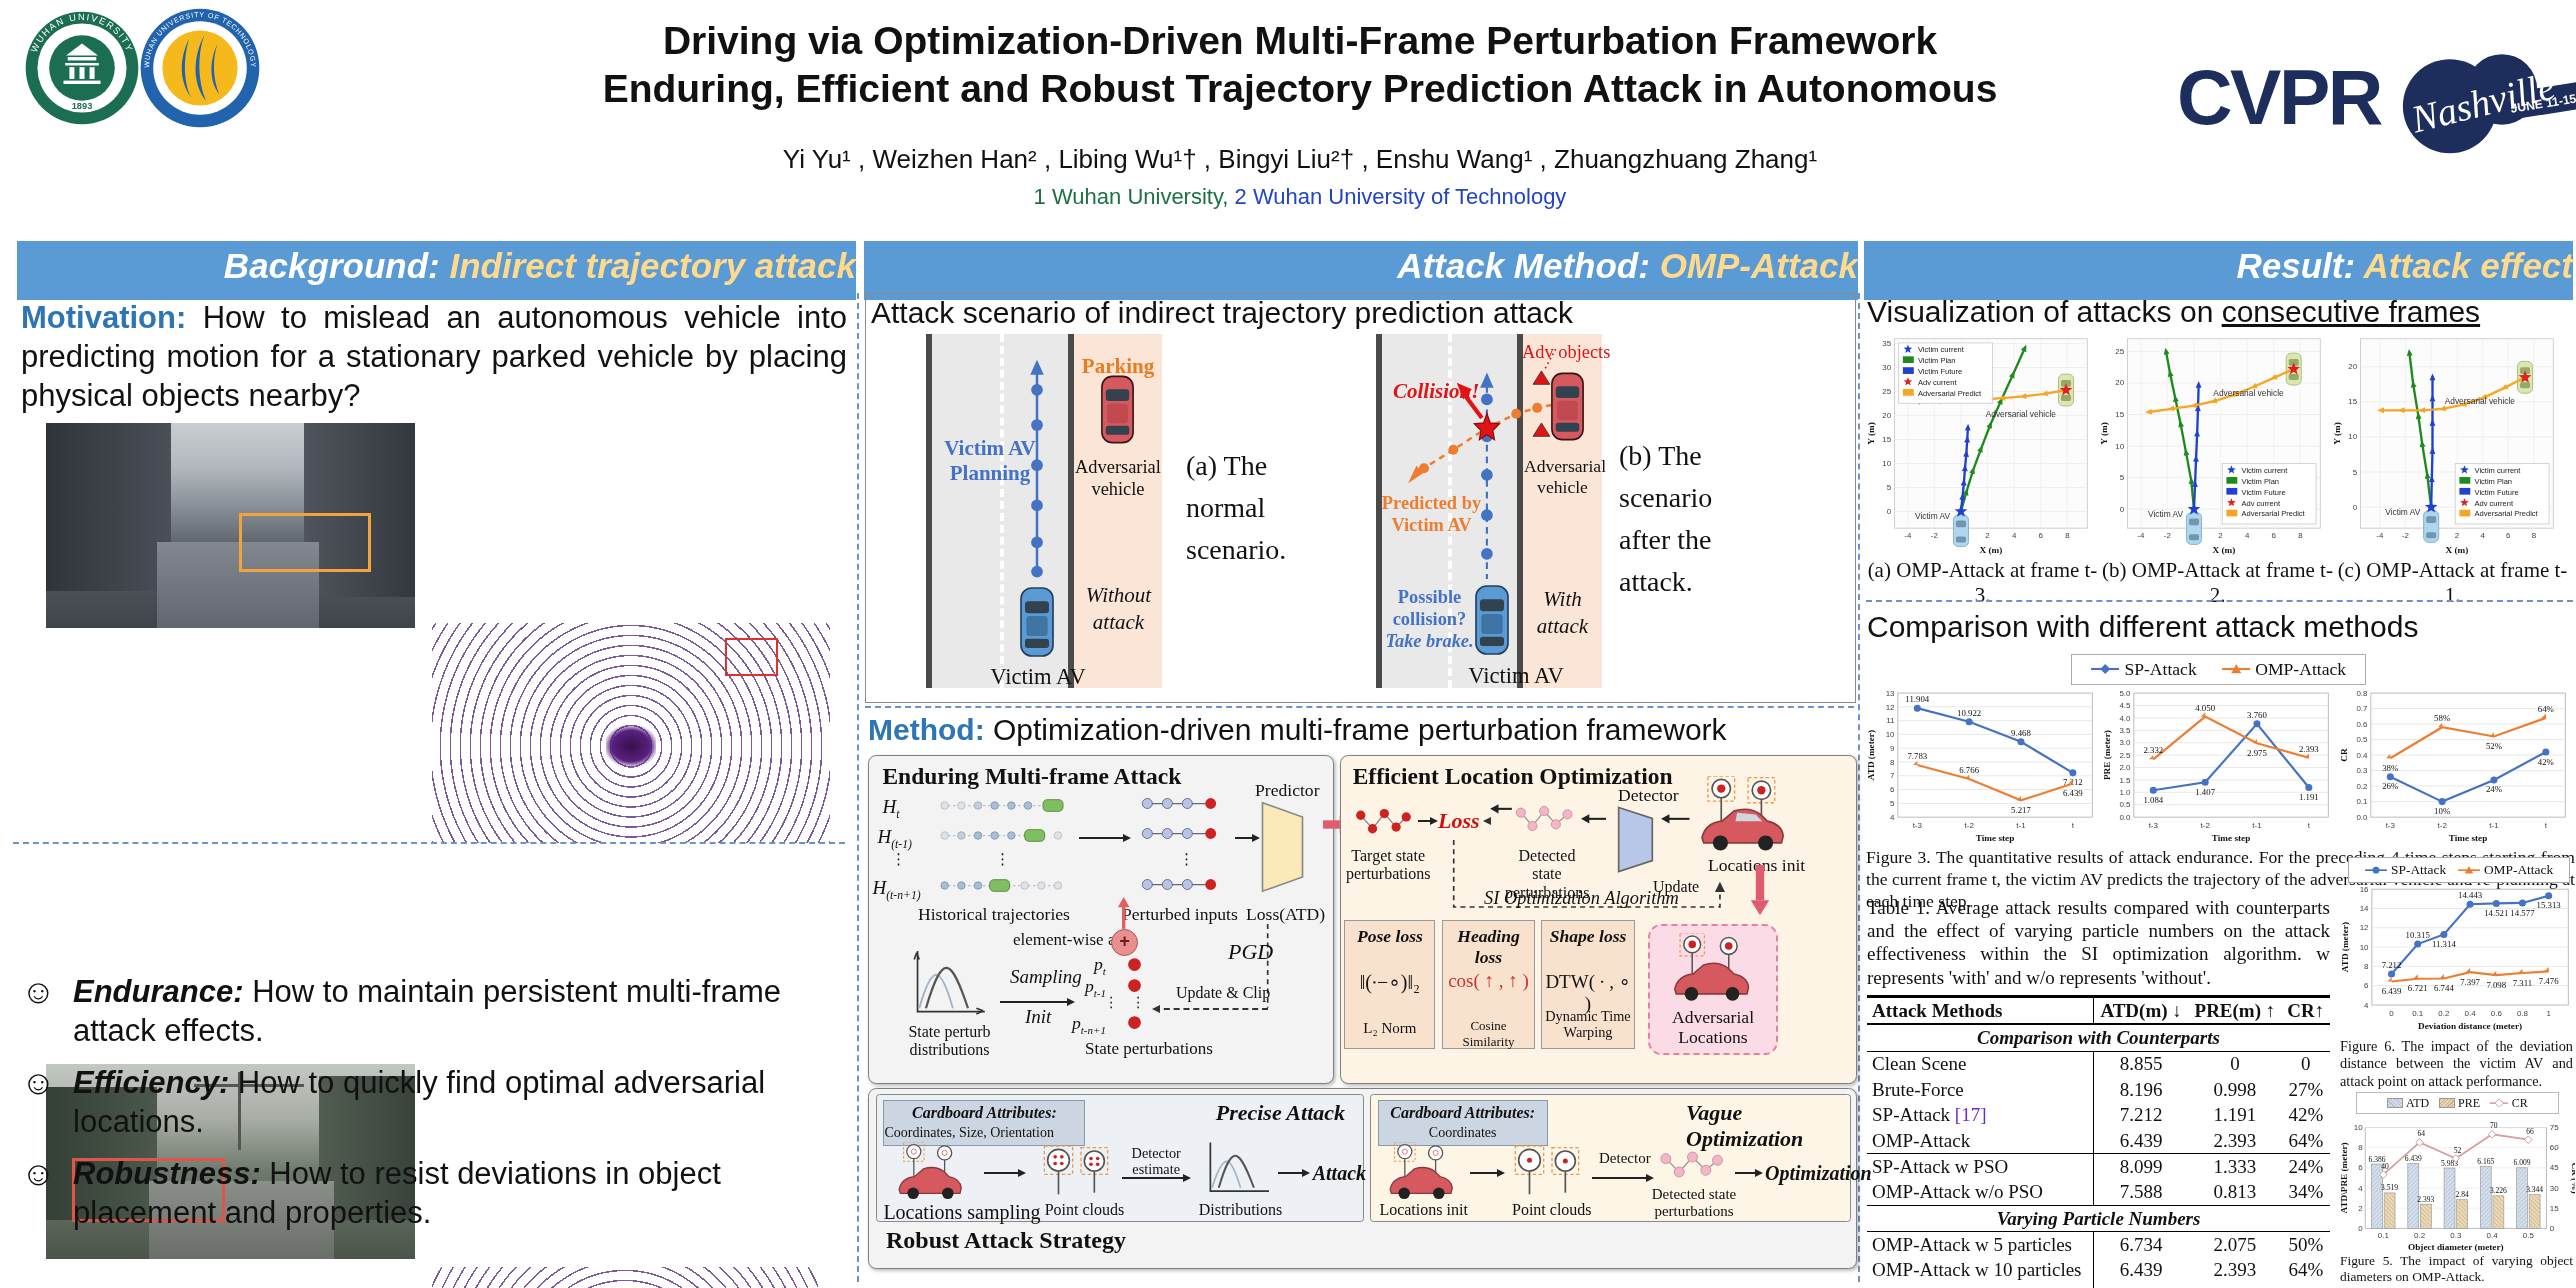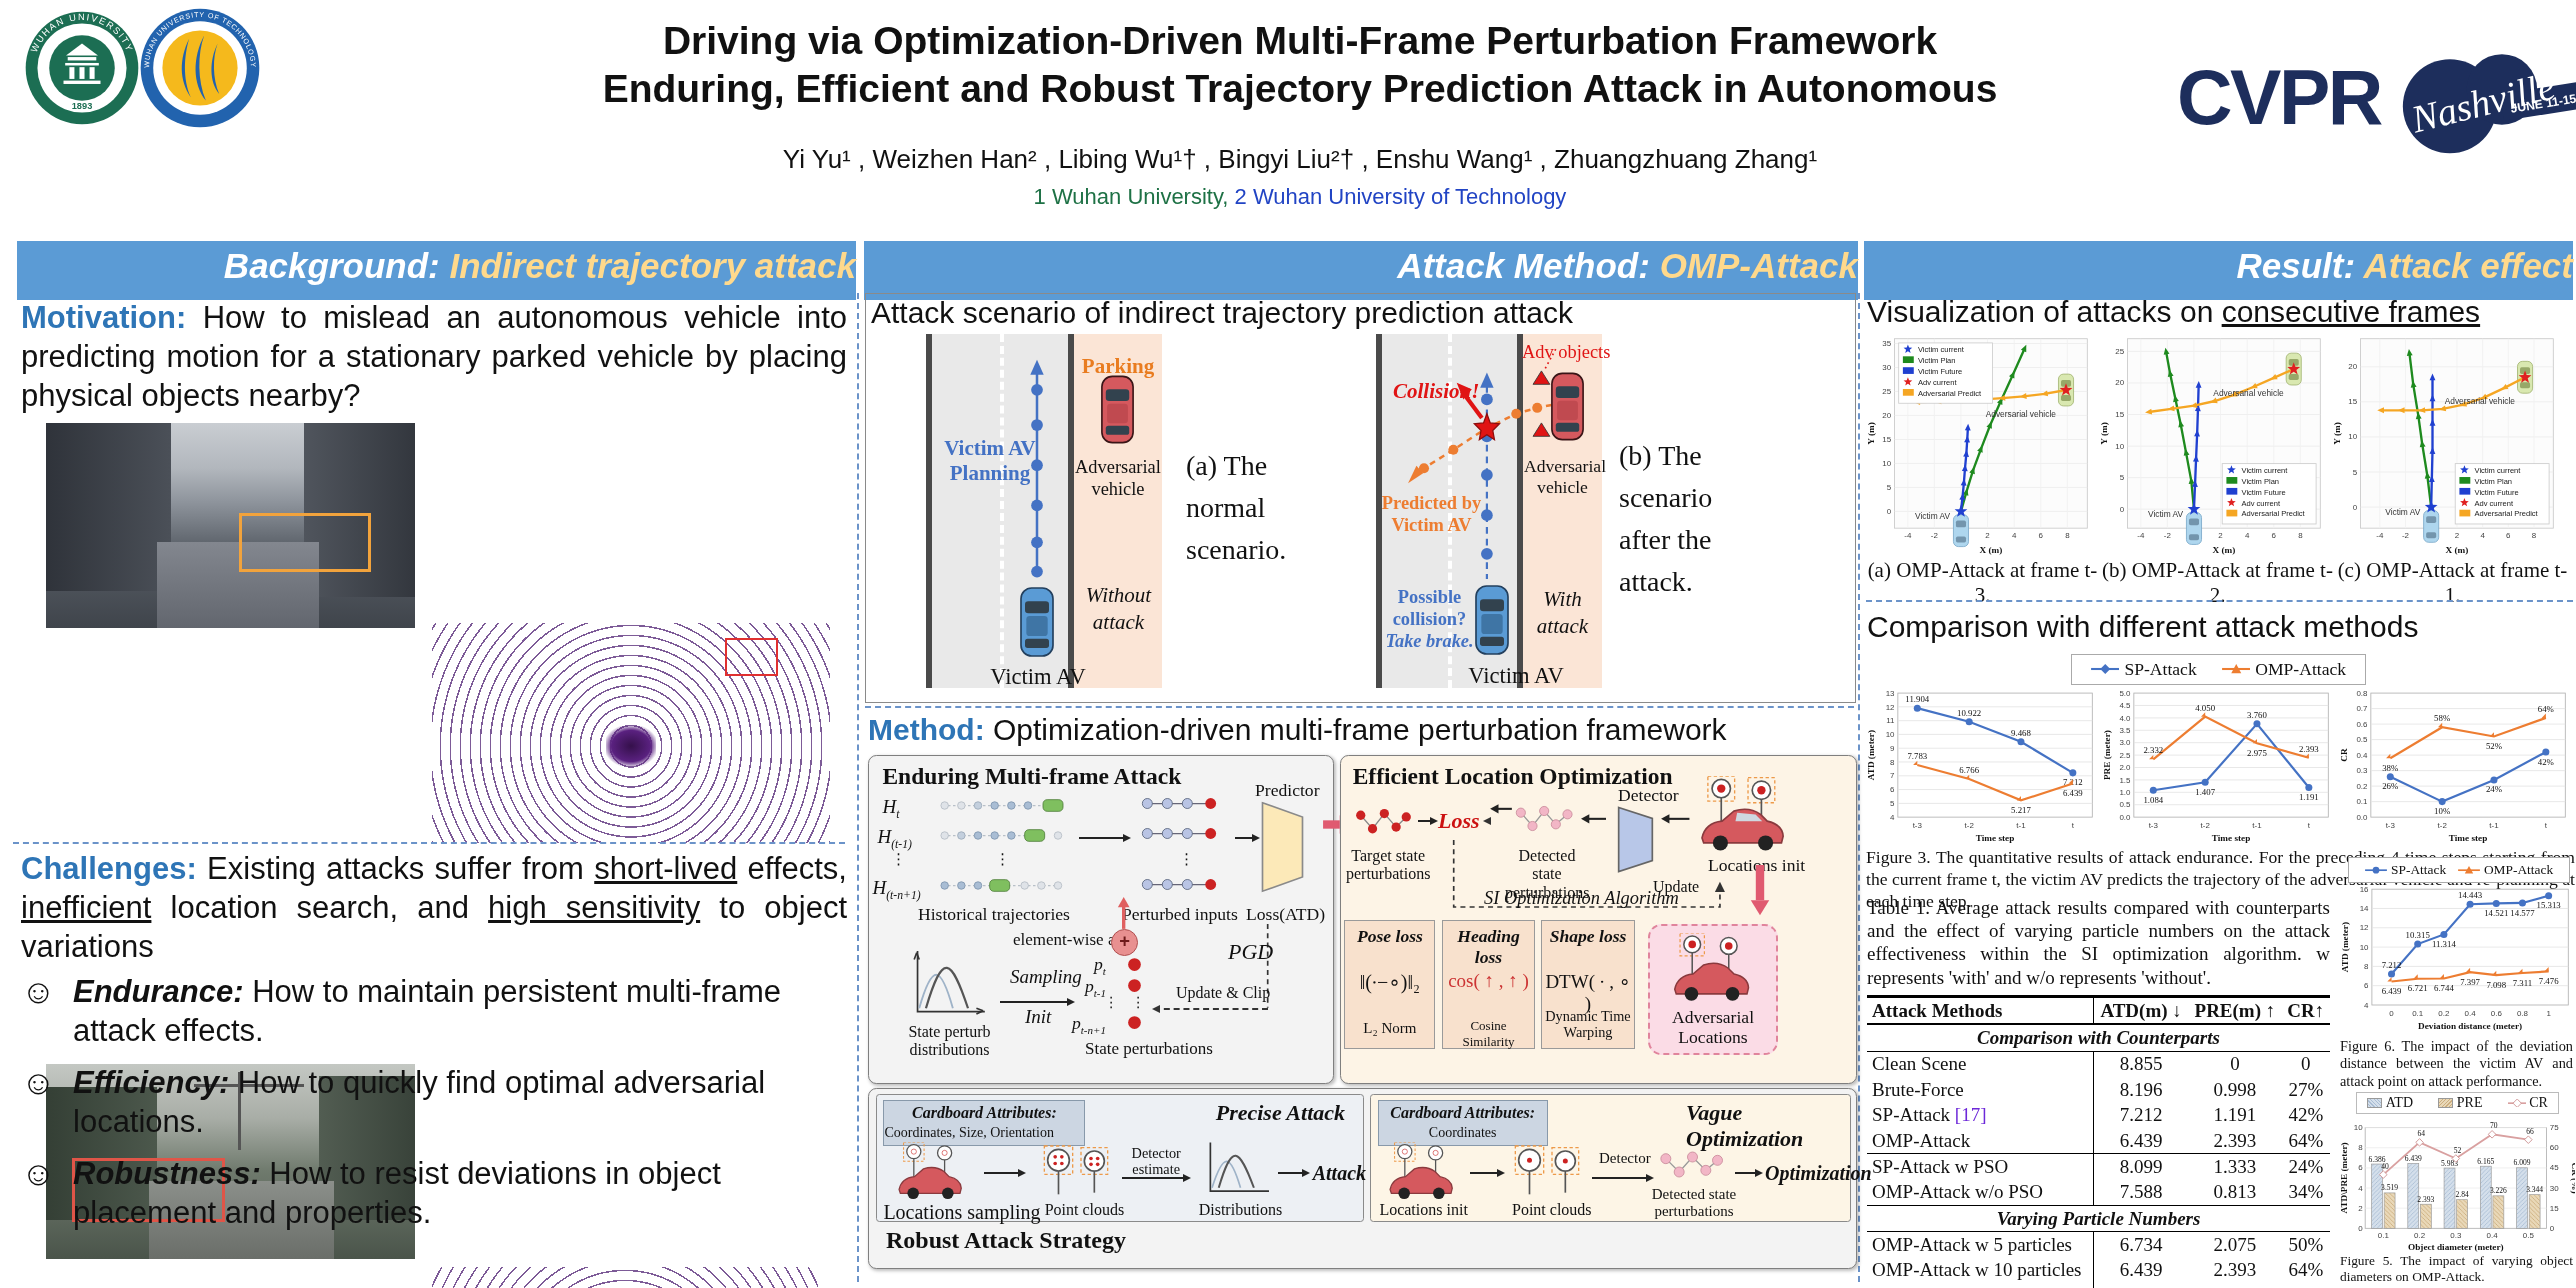--- a/index.html
+++ b/index.html
@@ -166,23 +166,20 @@
     <div class="abs" style="right:0;top:6%;width:26%;height:74%;background:linear-gradient(270deg,#39433a,#525d52)"></div>
     <div class="abs" style="left:28%;right:22%;bottom:0;height:40%;background:linear-gradient(#8b8f8a,#6a6e69)"></div>
     <div class="abs" style="left:52%;top:4%;width:3.4px;height:40%;background:#555"></div>
     <div class="abs" style="left:40%;top:10%;width:30%;height:3.4px;background:#555"></div>
     <div class="abs" style="left:7%;top:48%;width:40%;height:30%;border:3.4px solid #e05548"></div>
   </div>
   <div class="abs lidar" style="left:432px;top:647px;width:386px;height:186px"></div>
 
   <div class="abs dashh" style="left:12.6px;top:842px;width:832px"></div>
 
-  <div class="abs big just" style="left:21px;top:850px;width:826px">
-    <span class="blue-label">Challenges:</span><span> Existing attacks suffer from </span><span class="u">short-lived</span><span> effects, </span><span class="u">inefficient</span><span> location search, and </span><span class="u">high sensitivity</span><span> to object variations</span>
-  </div>
 
   <div class="abs" style="left:21px;top:973px;width:830px">
     <div style="display:flex;margin-bottom:13.4px">
       <span style="width:52px;font-size:34px;line-height:1.1">☺</span>
       <span class="big" style="flex:1"><b><i>Endurance:</i></b><span> How to maintain persistent multi-frame attack effects.</span></span>
     </div>
     <div style="display:flex;margin-bottom:13.4px">
       <span style="width:52px;font-size:34px;line-height:1.1">☺</span>
       <span class="big" style="flex:1"><b><i>Efficiency:</i></b><span> How to quickly find optimal adversarial locations.</span></span>
     </div>
@@ -1142,21 +1139,21 @@
         <text class="dl" x="155.0" y="119.9" text-anchor="middle">7.397</text>
         <path d="M186.2 103.2L186.25 108.44L181.2 108.44Z" fill="#ed7d31"></path>
         <text class="dl" x="186.2" y="123.4" text-anchor="middle">7.098</text>
         <path d="M217.4 100.7L217.45 105.94L212.4 105.94Z" fill="#ed7d31"></path>
         <text class="dl" x="217.4" y="120.9" text-anchor="middle">7.311</text>
         <path d="M248.6 98.8L248.65 104.04L243.6 104.04Z" fill="#ed7d31"></path>
         <text class="dl" x="248.6" y="119.0" text-anchor="middle">7.476</text>
       </svg></div>
   <div class="abs ser just" style="left:2340px;top:1038px;width:233px;font-size:14.3px;line-height:1.22">Figure 6. The impact of the deviation distance between the victim AV and attack point on attack performance.</div>
 
-  <div class="abs leg" style="left:2356px;top:1092px;width:201px;height:20px;gap:25px;font-size:14px;border:0.8px solid #bbb">
+  <div class="abs leg" style="left:2356px;top:1092px;width:201px;height:20px;gap:10px;font-size:12px;border:0.8px solid #bbb">
     <span style="display:flex;align-items:center;gap:3.4px">
         <span class="swA"></span>
         <span>ATD</span>
       </span>
     <span style="display:flex;align-items:center;gap:3.4px">
         <span class="swB"></span>
         <span>PRE</span>
       </span>
     <span style="display:flex;align-items:center;gap:3.4px">
       <svg width="18.4" height="8.4" viewBox="0 0 22 10">

